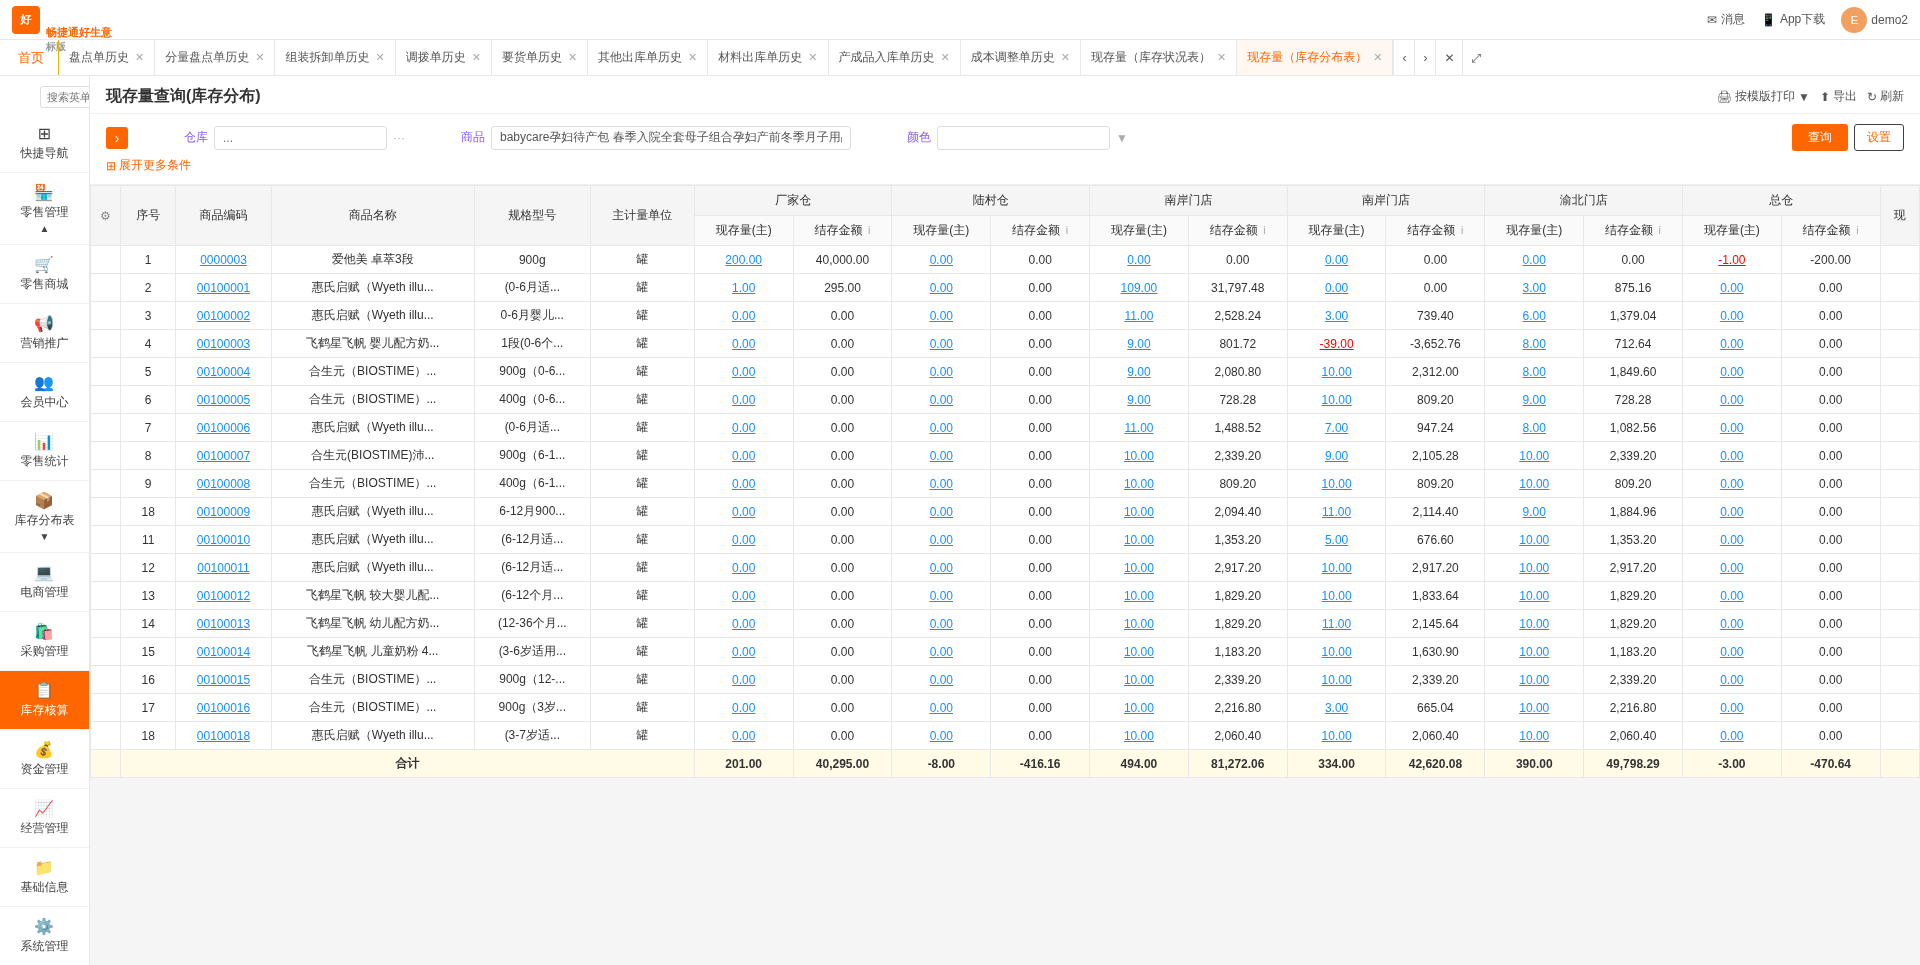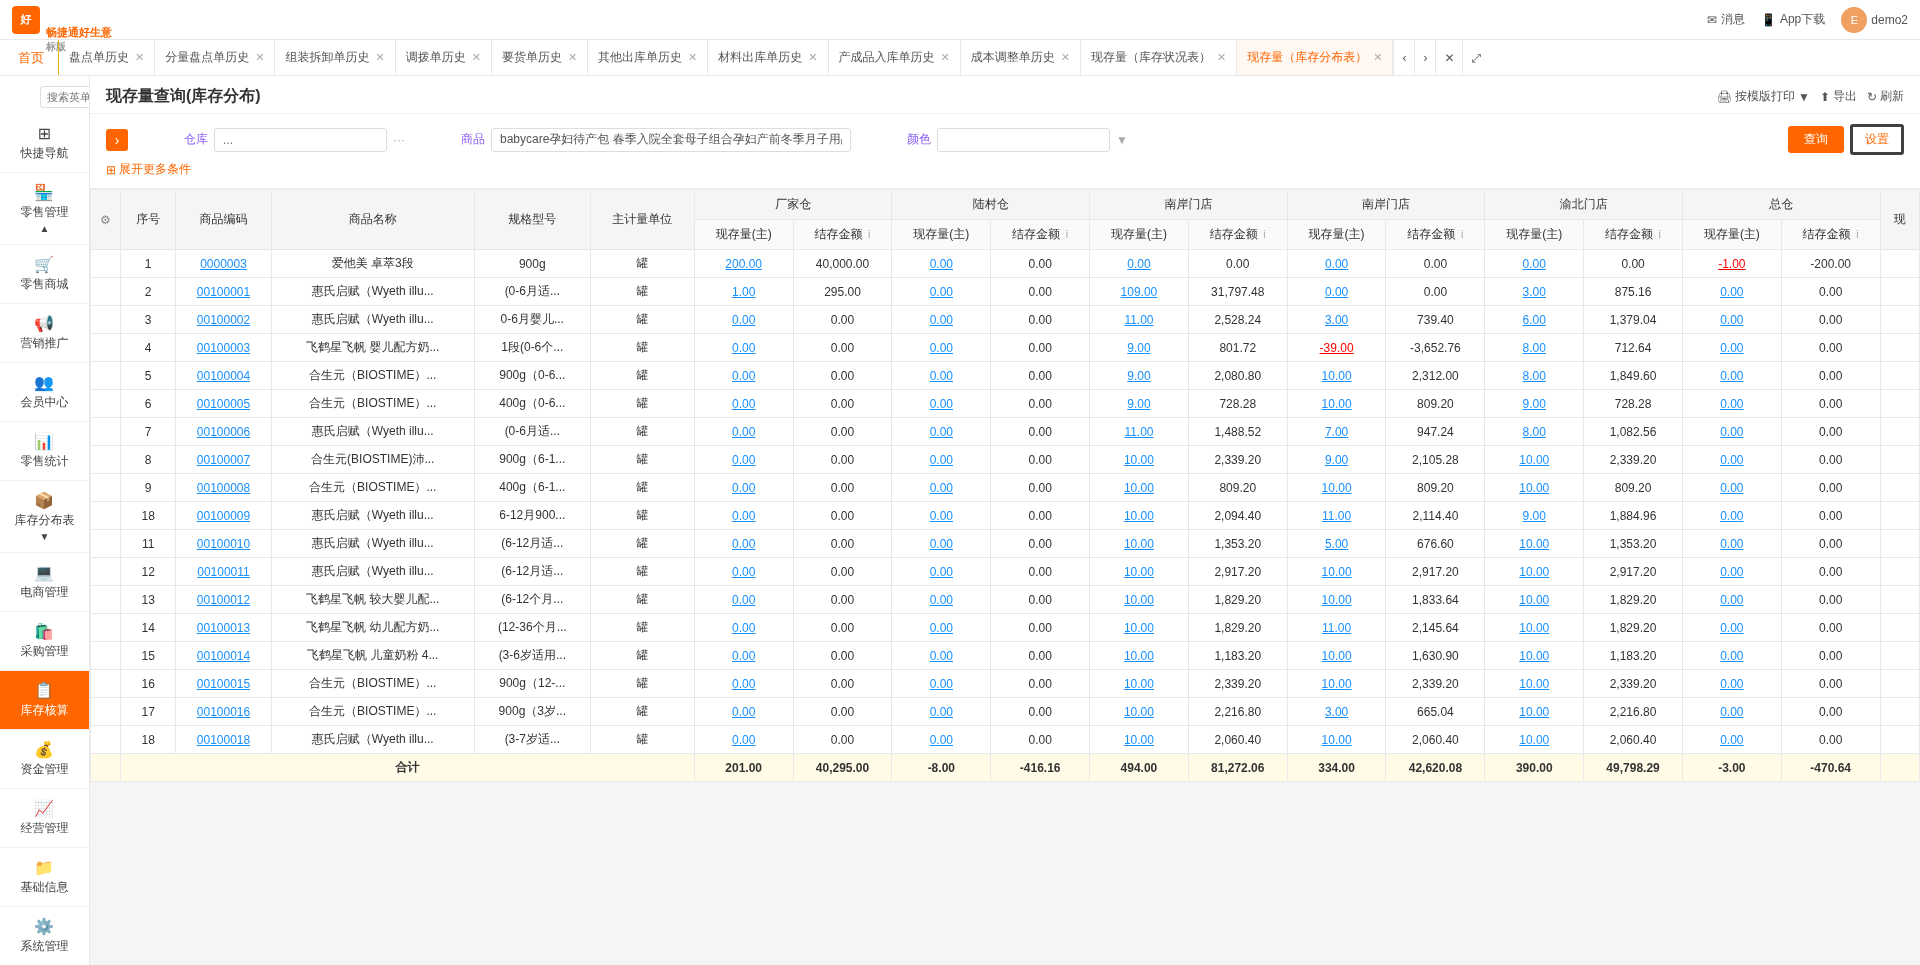--- a/index.html
+++ b/index.html
@@ -64,21 +64,21 @@
     .filter-row { display: flex; align-items: center; gap: 12px; flex-wrap: wrap; }
     .filter-item { display: flex; align-items: center; gap: 6px; font-size: 12px; }
     .filter-label { color: #8b5cf6; white-space: nowrap; margin-left: 44px; }
     .filter-input {
       border: 1px solid #ddd; border-radius: 3px; padding: 4px 8px; font-size: 12px;
       color: #333; background: #fff; min-width: 80px;
     }
     .filter-input-long { min-width: 360px; color: #555; }
     .expand-btn { color: #f60; cursor: pointer; font-size: 12px; display: flex; align-items: center; gap: 3px; }
     .btn-query { background: #f60; color: #fff; border: none; border-radius: 3px; padding: 5px 16px; cursor: pointer; font-size: 12px; }
-    .btn-setting { background: #fff; color: #f60; border: 3px solid #404040; border-radius: 3px; padding: 4px 12px; cursor: pointer; font-size: 12px; }
+    .btn-setting { background: #fff; color: #f60; border: 1px solid #404040; border-radius: 3px; padding: 4px 12px; cursor: pointer; font-size: 12px; }
     .btn-orange-arrow { background: #f60; border: none; color: #fff; width: 22px; height: 22px; border-radius: 3px; cursor: pointer; font-size: 14px; display: flex; align-items: center; justify-content: center; }
 
     
     .table-wrapper { flex: 1; overflow: auto; padding: 0; }
     .data-table { width: 100%; border-collapse: collapse; font-size: 12px; background: #fff; }
     .data-table th {
       background: #f5f5f5; border: 1px solid #e8e8e8; padding: 6px 8px;
       text-align: center; font-weight: 500; color: #333; white-space: nowrap; position: sticky; top: 0; z-index: 2;
     }
     .data-table td { border: 1px solid #e8e8e8; padding: 5px 8px; text-align: center; color: #333; white-space: nowrap; }

